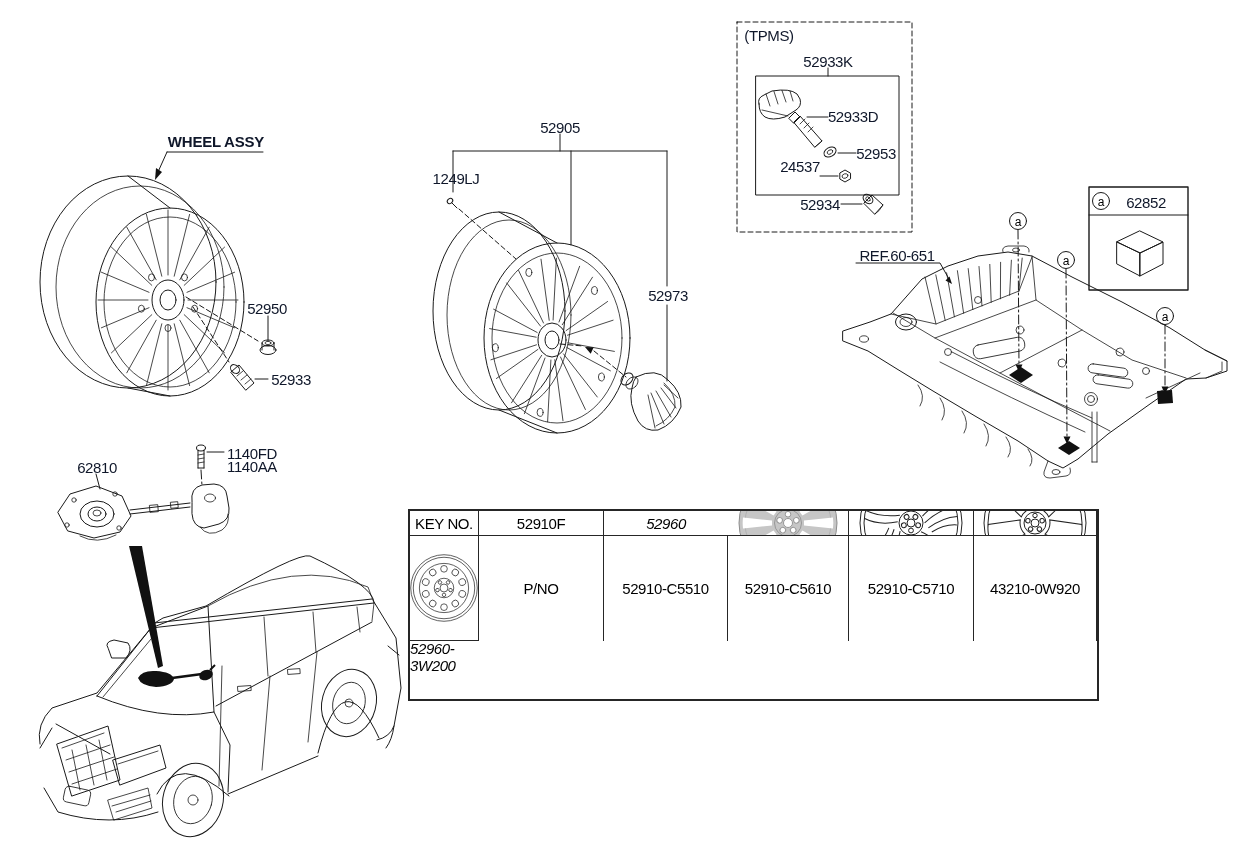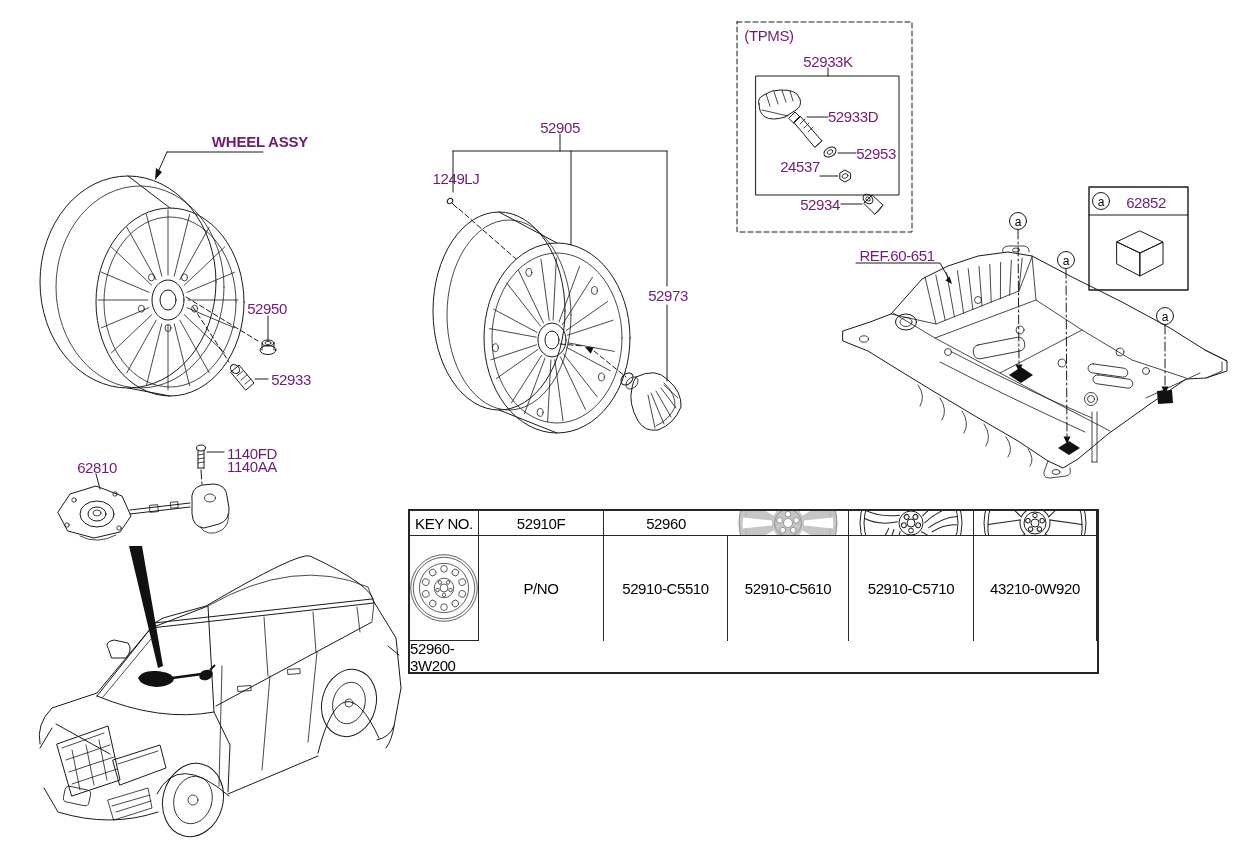--- a/index.html
+++ b/index.html
@@ -5,31 +5,31 @@
   html,body{margin:0;padding:0;background:#fff;}
   .page{position:relative;width:1240px;height:848px;background:#ffffff;
         font-family:"Liberation Sans",sans-serif;overflow:hidden;}
   svg.art{position:absolute;left:0;top:0;}
   .art .ln{fill:none;stroke:#1a1a1a;stroke-width:1;stroke-linecap:round;stroke-linejoin:round;}
   .art .thin{stroke-width:0.8;}
   .art .dash{stroke-dasharray:5 3;}
   .art .dashdot{stroke-dasharray:9 3 2 3;}
   .art .fill{fill:#111;stroke:none;}
   .lbl{position:absolute;transform:translate(-50%,-50%);font-size:15px;line-height:1;
-       letter-spacing:-0.4px;color:#701a75;white-space:nowrap;}
-  .lbl.b{font-weight:bold;letter-spacing:-0.2px;margin-left:44px;}
+       letter-spacing:-0.4px;color:#0f172a;white-space:nowrap;}
+  .lbl.b{font-weight:bold;letter-spacing:-0.2px;}
   .mk{font-size:12px;fill:#000;}
-  .ptable{position:absolute;left:408px;top:509px;width:691px;height:165px;
+  .ptable{position:absolute;left:408px;top:509px;width:691px;height:192px;
           border:2px solid #262626;box-sizing:border-box;display:grid;
           grid-template-columns:69px 125px 124px 121px 125px 123px;
           grid-template-rows:25px 105px 31px;background:#fff;}
   .cell{border-right:1px solid #262626;border-bottom:1px solid #262626;
         display:flex;align-items:center;justify-content:center;
         font-size:15px;letter-spacing:-0.4px;overflow:hidden;}
-  .cell.lastc{border-right:none;}
+  .cell.lastc{border-right:none;font-style:italic;}
   .cell.lastr{border-bottom:none;}
   .span3{grid-column:2/5;}
 </style>
 </head>
 <body>
 
 <div class="page">
 
 <svg class="art" width="1240" height="848" viewBox="0 0 1240 848">
 

